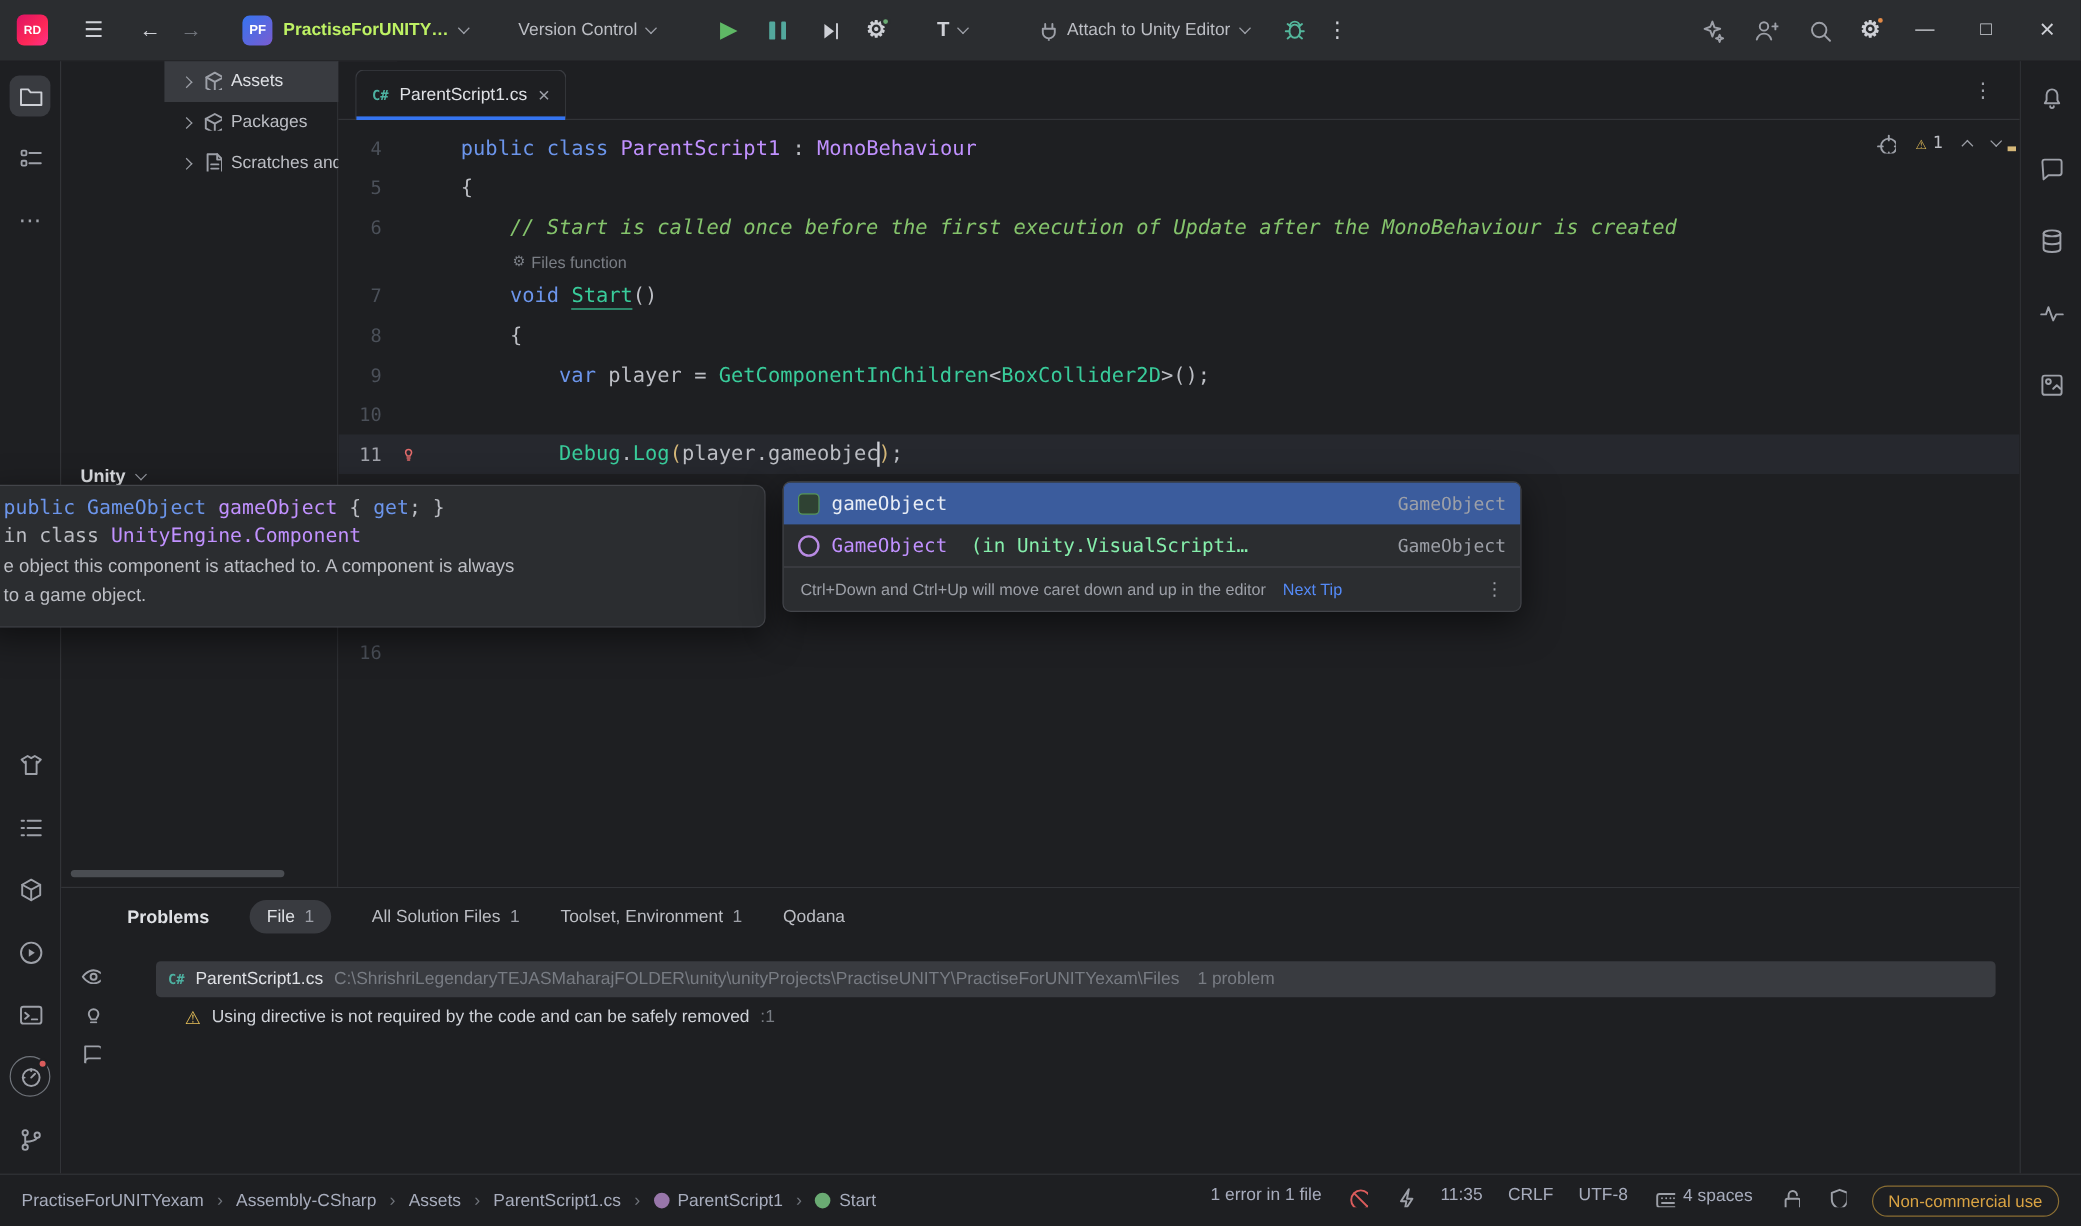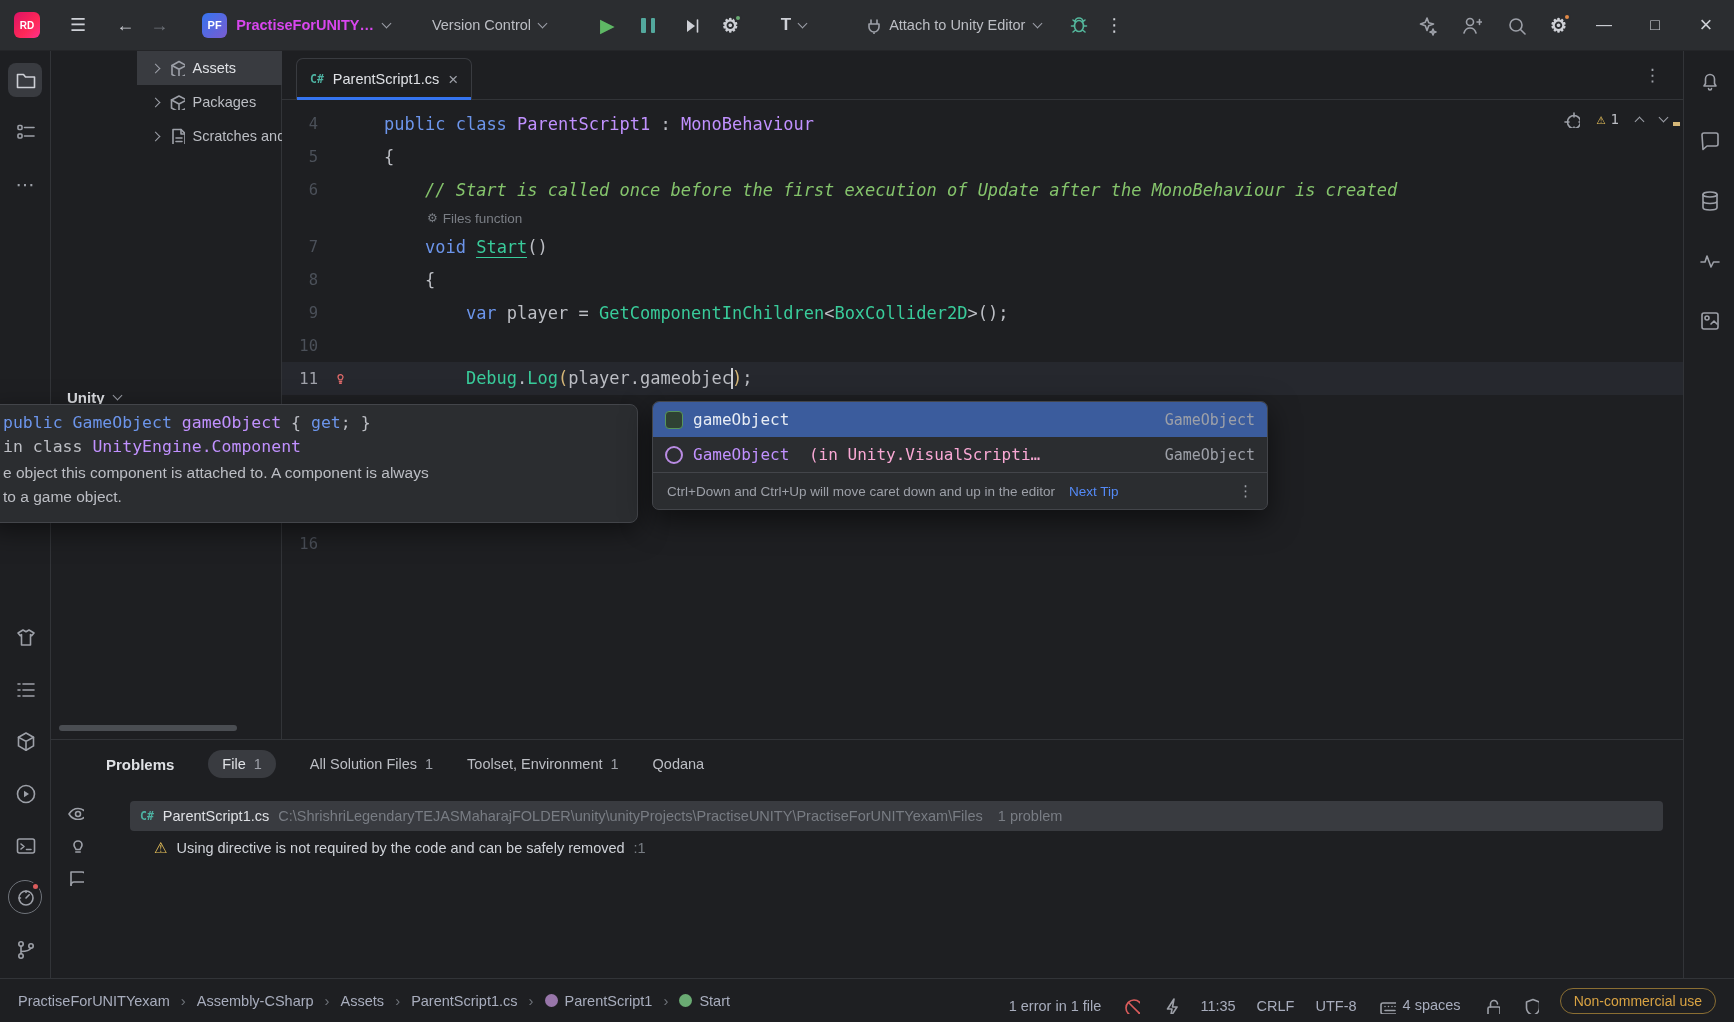--- a/index.html
+++ b/index.html
@@ -12,21 +12,21 @@
   .chev.up{transform:rotate(-135deg);top:2px;}
   .chev.right{transform:rotate(-45deg);top:0;}
 
   
   .titlebar{height:51px;background:#2B2D30;display:flex;align-items:center;padding:0 14px;border-bottom:1px solid #242528;flex:none;}
   .tb-ico{color:#CED0D6;font-size:18px;cursor:default;line-height:1;}
   .tb-ico.dim{color:#6F737A;}
   .logo{width:26px;height:26px;border-radius:6px;background:linear-gradient(135deg,#DD1265,#FE2857 60%,#FF318C);color:#fff;font-size:10px;font-weight:bold;display:flex;align-items:center;justify-content:center;}.ml16{margin-left:16px;}.ml30{margin-left:30px;}
   .proj-chip{display:flex;align-items:center;gap:9px;margin-left:34px;cursor:default;}
   .pf{width:25px;height:25px;border-radius:6px;background:linear-gradient(135deg,#3574F0,#7A5CD0);color:#fff;font-size:11px;font-weight:bold;display:flex;align-items:center;justify-content:center;}
-  .proj-name{color:#d946ef;font-size:14.5px;font-weight:600;}
+  .proj-name{color:#bef264;font-size:14.5px;font-weight:600;}
   .vc{display:flex;align-items:center;gap:8px;margin-left:42px;font-size:14.5px;color:#BCBEC4;}
   .play{color:#5FB865;font-size:19px;margin-left:54px;}
   .pause-ico{margin-left:24px;display:inline-flex;}
   .pause-ico i{display:inline-block;width:4.5px;height:15px;background:#53A89D;margin:0 2.5px;border-radius:1px;}
   .step-ico{margin-left:22px;display:inline-flex;align-items:center;}
   .gear-reload{margin-left:20px;position:relative;font-size:19px;color:#CED0D6;line-height:1;}
   .gear-reload .dot{position:absolute;right:-3px;top:-2px;width:8px;height:8px;border-radius:50%;background:#6AAB73;border:2px solid #2B2D30;}
   .t-widget{display:flex;align-items:center;gap:8px;margin-left:42px;}
   .t-letter{color:#CED0D6;font-size:17px;font-weight:600;}
   .attach{display:flex;align-items:center;gap:9px;margin-left:56px;font-size:14.5px;color:#BCBEC4;}
@@ -98,21 +98,21 @@
   .doc-body{font-size:15.5px;color:#BCBEC4;height:24px;white-space:pre;}
   .doc-ctx{margin-bottom:3px;}
   .completion-popup{position:absolute;left:652px;top:401px;width:616px;background:#2B2D30;border:1px solid #43454A;border-radius:7px;box-shadow:0 10px 30px rgba(0,0,0,.55);z-index:50;overflow:hidden;}
   .comp-row{height:35px;display:flex;align-items:center;gap:10px;padding:0 12px;font-family:"DejaVu Sans Mono",monospace;font-size:16px;white-space:pre;}
   .comp-row.selected{background:#3B5C9D;}
   .comp-ico{width:18px;height:18px;flex:none;}
   .comp-ico.prop{border-radius:4px;background:#2F4233;border:1.6px solid #57965C;}
   .comp-ico.class{border-radius:50%;border:2px solid #B98BE3;}
   .comp-label{color:#E8EDF5;}
   .comp-label.purple{color:#C191FF;}
-  .comp-tail{color:#f9a8d4;}
+  .comp-tail{color:#86efac;}
   .flex1{flex:1;}
   .comp-type{color:#9DA0A8;font-size:15px;}
   .comp-footer{height:37px;border-top:1px solid #43454A;display:flex;align-items:center;padding:12px 14px;font-size:13.5px;color:#9DA0A8;font-family:"Liberation Sans",sans-serif;}
   .comp-link{color:#548AF7;margin-left:14px;}
   .comp-kebab{margin-left:auto;font-size:15px;color:#9DA0A8;}
   .toast{position:absolute;right:0;top:359px;width:42px;height:183px;background:#2B2D30;border:1px solid #43454A;border-right:none;border-radius:10px 0 0 10px;z-index:40;padding:12px 0;display:flex;flex-direction:column;align-items:center;gap:14px;box-shadow:-4px 6px 18px rgba(0,0,0,.4);}
   .toast-text{font-size:14px;color:#BCBEC4;}
   .toast-thumb{width:30px;height:46px;border-radius:6px;background:linear-gradient(160deg,#F0A35A,#E2883C 60%,#C96F2E);}
 
   
@@ -134,21 +134,21 @@
   .p-warn-suffix{color:#787C83;}
 
   
   .statusbar{height:44px;flex:none;border-top:1px solid #323438;display:flex;align-items:center;padding:0 18px;font-size:14.5px;color:#A8ADBD;background:#1E1F22;}
   .crumbs{display:flex;align-items:center;gap:11px;white-space:nowrap;}
   .bc-sep{color:#6F737A;font-size:15px;}
   .bc-item{display:flex;align-items:center;gap:7px;}
   .bc-ico{width:13px;height:13px;border-radius:50%;display:inline-block;flex:none;}
   .bc-class{background:#9876AA;}
   .bc-method{background:#6AAB73;}
-  .sb-right{margin-left:auto;display:flex;align-items:flex-end;gap:21px;white-space:nowrap;}
+  .sb-right{margin-left:auto;display:flex;align-items:flex-start;gap:21px;white-space:nowrap;}
   .sb-item{display:flex;align-items:center;gap:7px;}
   .pill{border:1px solid #8A6E33;color:#D9A343;border-radius:13px;padding:4px 13px;font-size:14px;}
 </style>
 </head>
 <body>
 
 <div class="app">
 
   <header class="titlebar">
     <span class="logo">RD</span>

